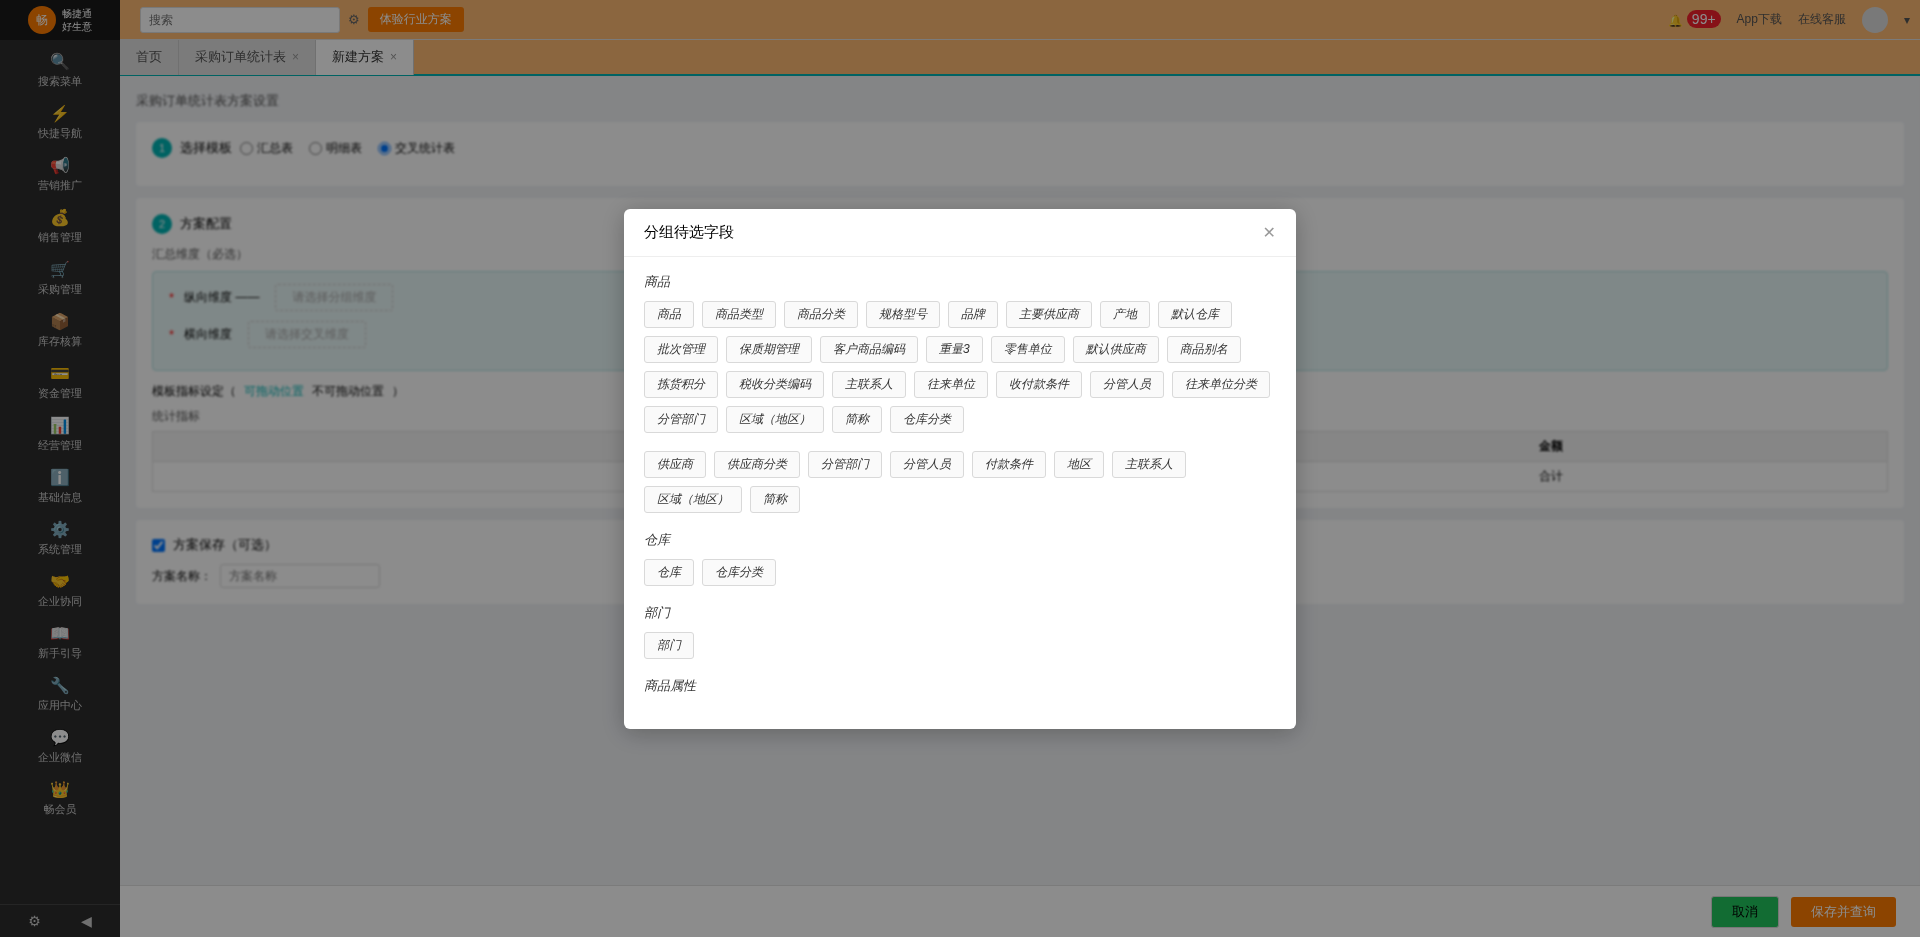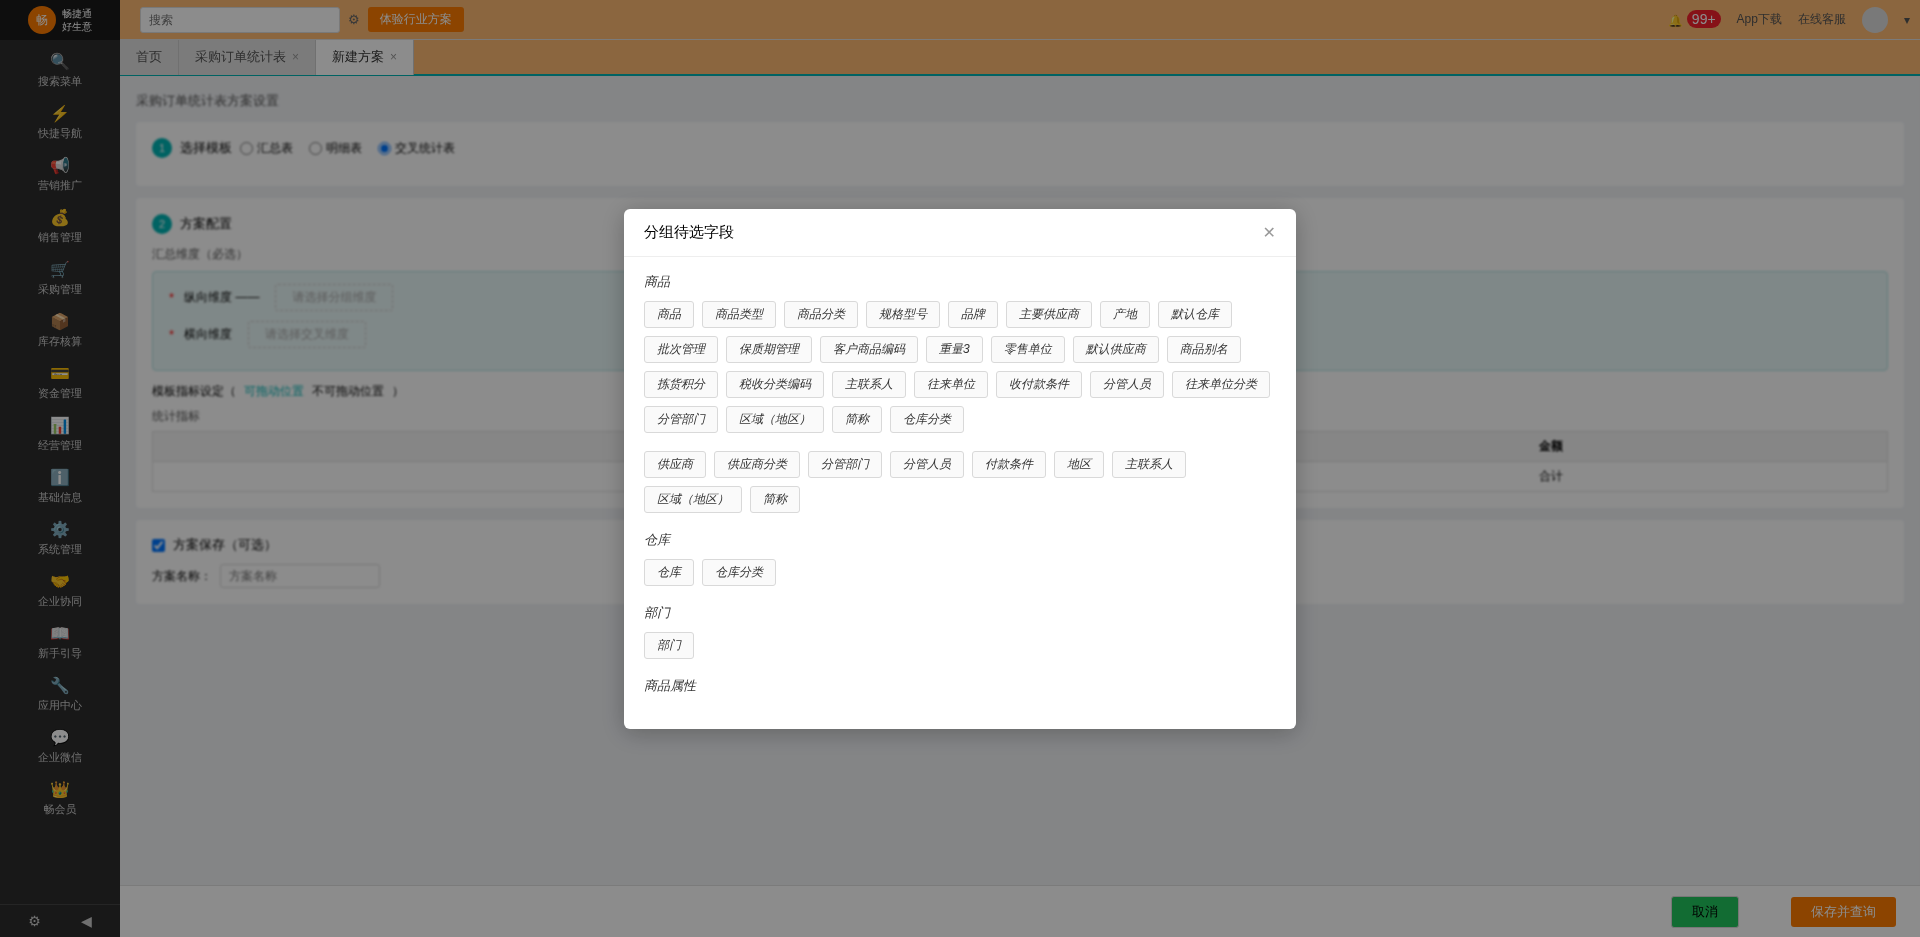--- a/index.html
+++ b/index.html
@@ -259,21 +259,20 @@
       font-size: 13px;
     }
     .btn-save {
       padding: 6px 20px;
       background: #ff7d00;
       color: white;
       border: none;
       border-radius: 3px;
       cursor: pointer;
       font-size: 13px;
-      margin-left: 40px;
     }
 
     .plan-config-section {
       background: #e8f7f7;
       border: 1px solid #b3e6e6;
       border-radius: 4px;
       padding: 12px 16px;
       margin-bottom: 12px;
     }
     .required-label { color: #f00; margin-right: 2px; }

